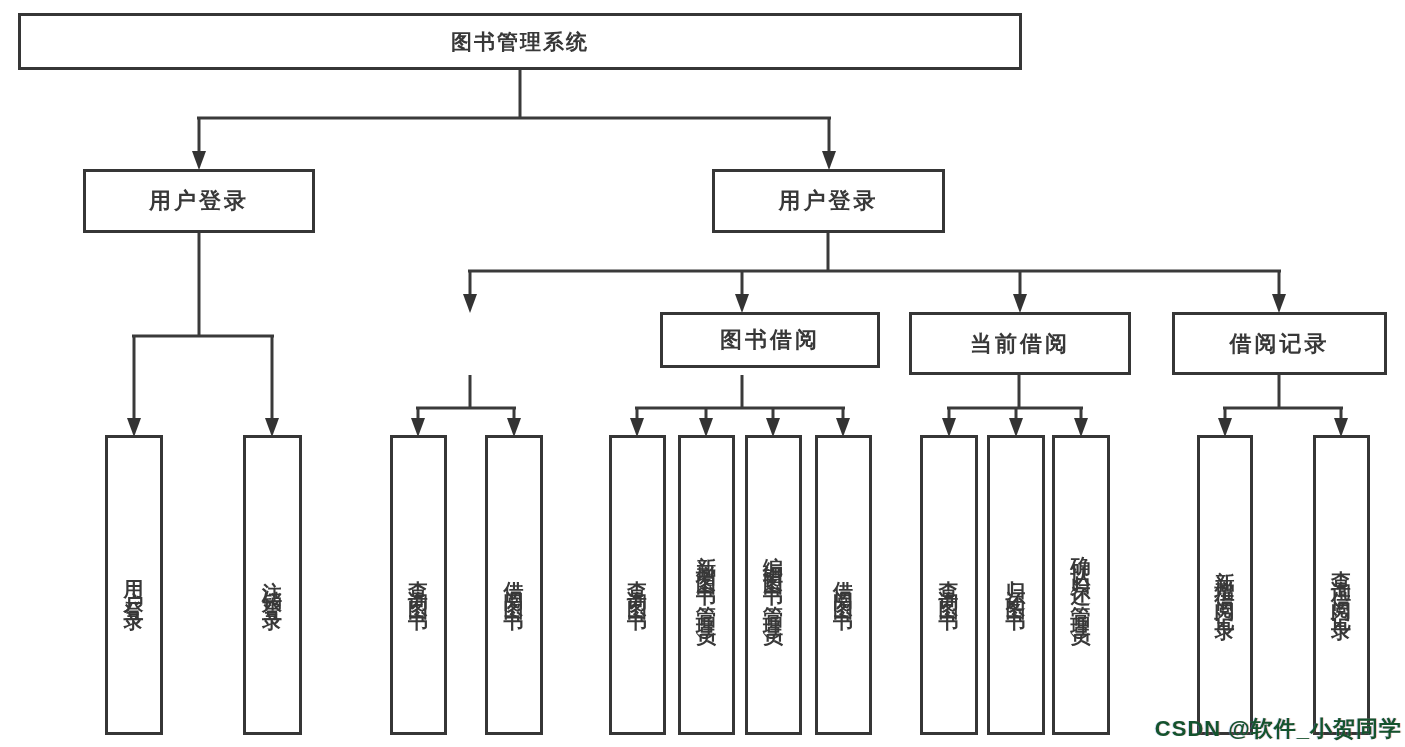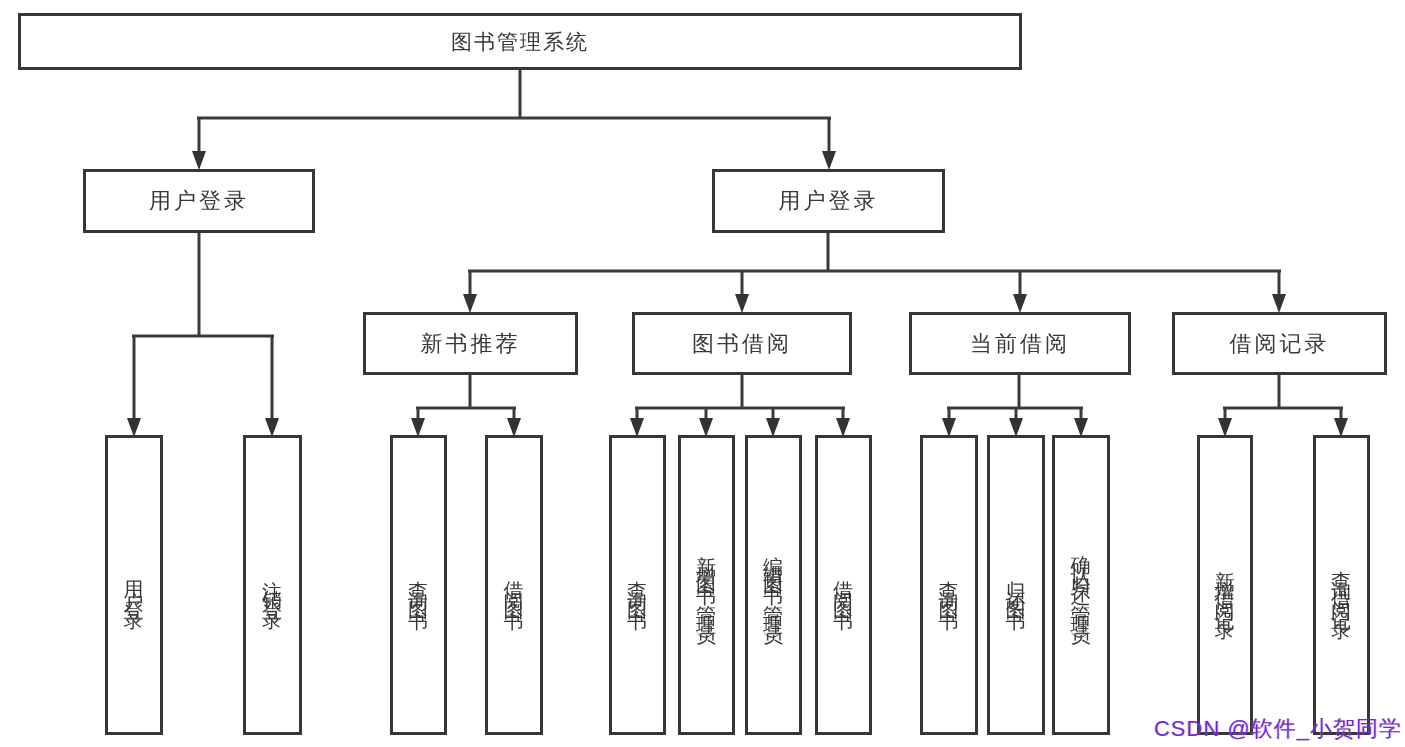--- a/index.html
+++ b/index.html
@@ -8,20 +8,21 @@
     background: #ffffff;
   }
   #stage {
     position: relative;
     width: 1405px;
     height: 747px;
     background: #ffffff;
     overflow: hidden;
     font-family: "Liberation Sans", "DejaVu Sans", sans-serif;
     color: #383838;
+    font-weight: bold;
   }
   #connectors {
     position: absolute;
     left: 0;
     top: 0;
     width: 1405px;
     height: 747px;
   }
   #connectors line {
     stroke: #3a3a3a;
@@ -61,21 +62,21 @@
     letter-spacing: 10px;
     line-height: 1;
     white-space: nowrap;
   }
   .watermark {
     position: absolute;
     top: 714px;
     right: 3px;
     z-index: 5;
     font-size: 22px;
-    color: #6d28d9;
+    color: #14532d;
     letter-spacing: 1px;
     text-shadow: 1px 0 0 rgba(233,100,100,0.30), -1px 0 0 rgba(110,150,235,0.30);
     white-space: nowrap;
   }
 </style>
 </head>
 <body>
 
 <div id="stage">
 
@@ -159,24 +160,21 @@
     <span>图书管理系统</span>
   </div>
 
   <div class="node node-h" style="left:83px; top:169px; width:232px; height:64px;">
     <span>用户登录</span>
   </div>
   <div class="node node-h" style="left:712px; top:169px; width:233px; height:64px;">
     <span>用户登录</span>
   </div>
 
-  <div class="node node-h" style="left:363px; top:312px; width:215px; height:63px;">
-    <span>新书推荐</span>
-  </div>
-  <div class="node node-h" style="left:632px; top:312px; width:220px; height:63px;">
+  <div class="node node-h" style="left:660px; top:312px; width:220px; height:56px;">
     <span>图书借阅</span>
   </div>
   <div class="node node-h" style="left:909px; top:312px; width:222px; height:63px;text-align:center;">
     <span>当前借阅</span>
   </div>
   <div class="node node-h" style="left:1172px; top:312px; width:215px; height:63px;">
     <span>借阅记录</span>
   </div>
 
   <div class="node leaf" style="left:105px; width:58px;">

